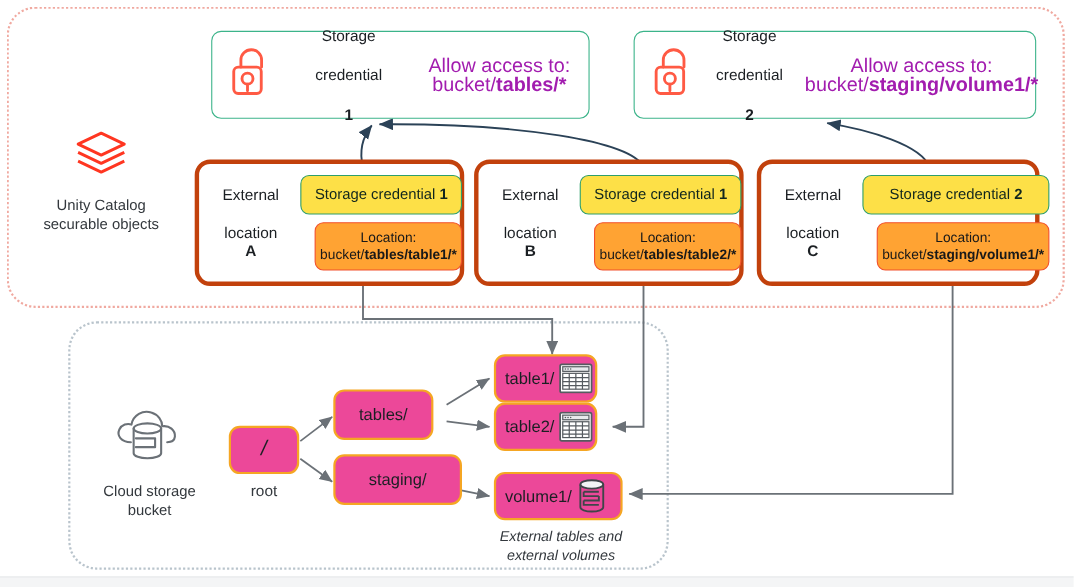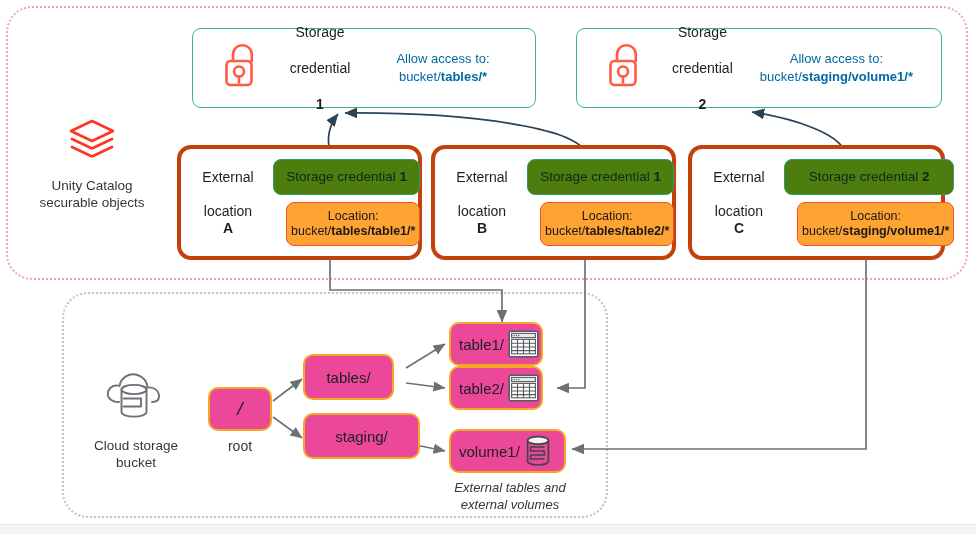--- a/index.html
+++ b/index.html
@@ -31,40 +31,40 @@
   
   svg.links{position:absolute;left:0;top:0;width:976px;height:534px;pointer-events:none;}
 
   
   .legend{display:flex;flex-direction:column;align-items:center;text-align:center;}
   .legend .cap{font-size:13.5px;line-height:17px;color:#33383d;margin-top:9px;white-space:pre-line;}
 
   
   .cred-card{
     background:#ffffff;border:1.6px solid #3cb48a;border-radius:9px;
-    display:flex;align-items:center;gap:9px;padding:0 28px;
+    display:flex;align-items:center;gap:20px;padding:0 14px;
   }
   .cred-card .lock{flex:0 0 auto;}
   .cred-title{font-size:14px;line-height:18px;text-align:center;color:#1b1f23;white-space:pre-line;}
-  .cred-allow{font-size:13px;line-height:18px;color:#0369a1;text-align:center;}
+  .cred-allow{font-size:18px;line-height:18px;color:#a21caf;text-align:center;}
   .cred-allow b{font-weight:700;}
 
   
   .extloc{
     background:#ffffff;border:4px solid #c2410c;border-radius:14px;
     display:flex;align-items:center;padding:8px 10px;gap:8px;
   }
   .extloc-label{
     font-size:14px;line-height:17px;color:#1b1f23;text-align:center;
     flex:0 0 auto;width:74px;white-space:pre-line;
   }
   .extloc-label b{font-weight:700;display:block;}
   .extloc-stack{flex:1 1 auto;display:flex;flex-direction:column;gap:7px;}
   .chip-green{
-    background:#4d7c0f;border:1.6px solid #2e9e6b;border-radius:8px;
+    background:#fde047;border:1.6px solid #2e9e6b;border-radius:8px;
     font-size:13.5px;line-height:16px;color:#11261d;text-align:center;
     padding:9px 6px;white-space:nowrap;
   }
   .chip-green b{font-weight:700;}
   .chip-orange{
     background:#ffa333;border:1.6px solid #f2502c;border-radius:8px;
     font-size:12.5px;line-height:15px;color:#191919;text-align:center;
     padding:6px 4px;
     margin-left:13px;
   }

